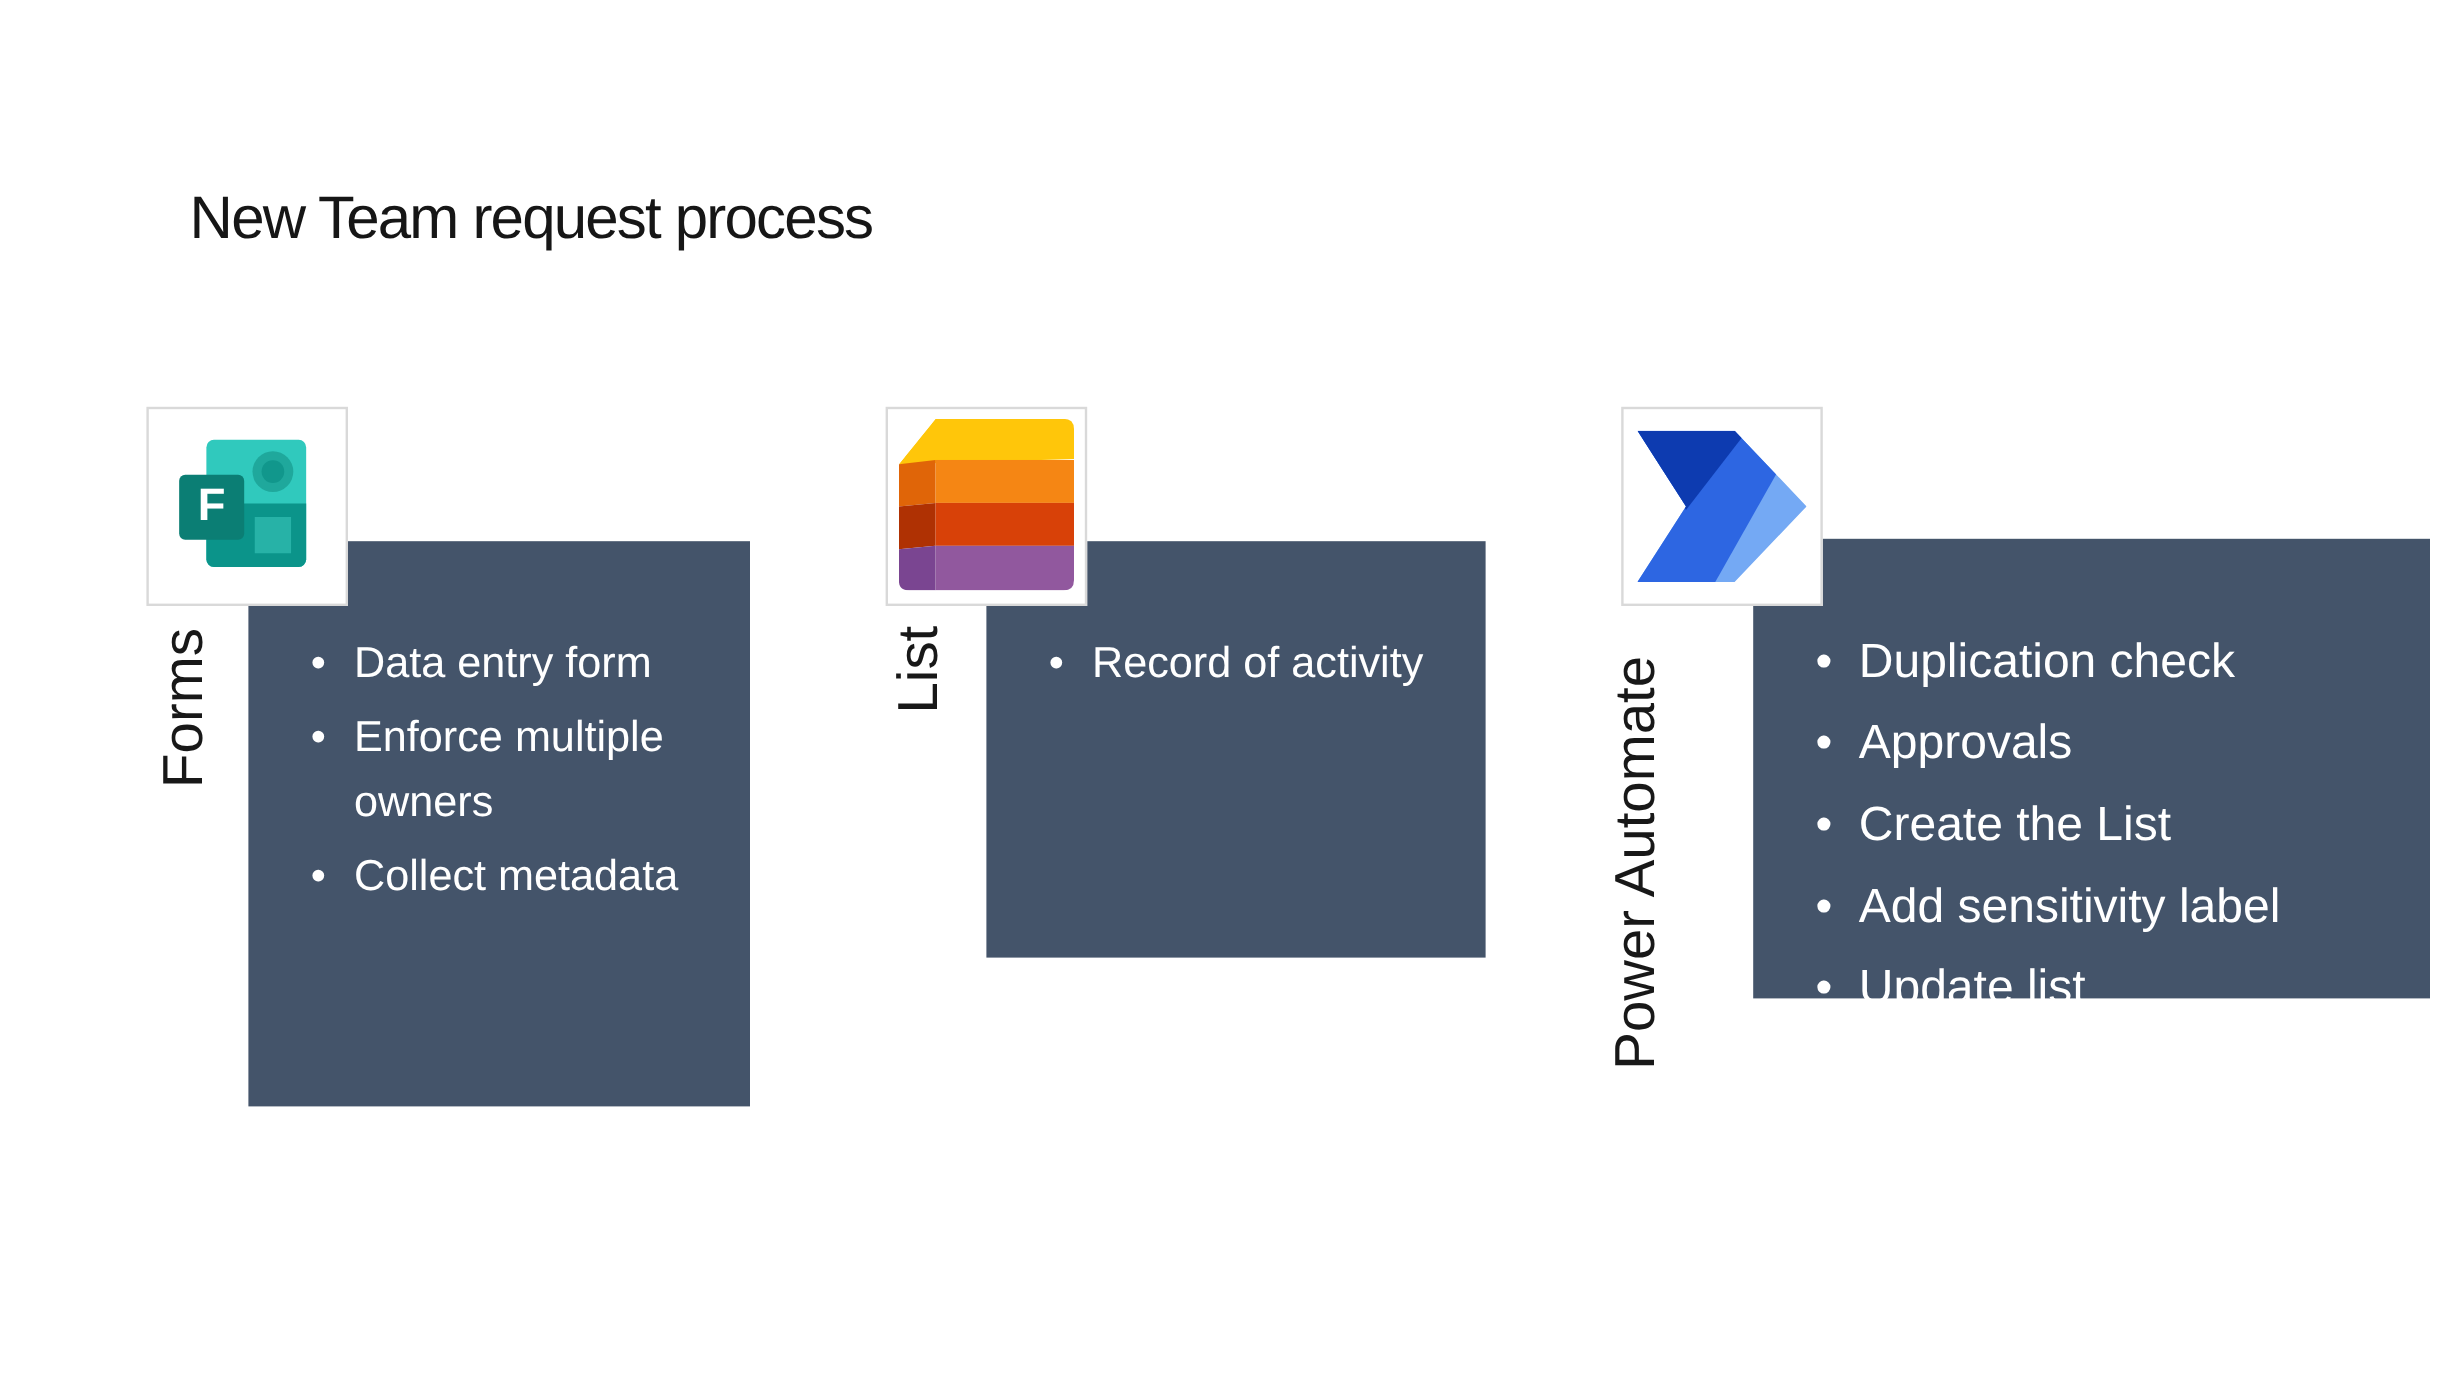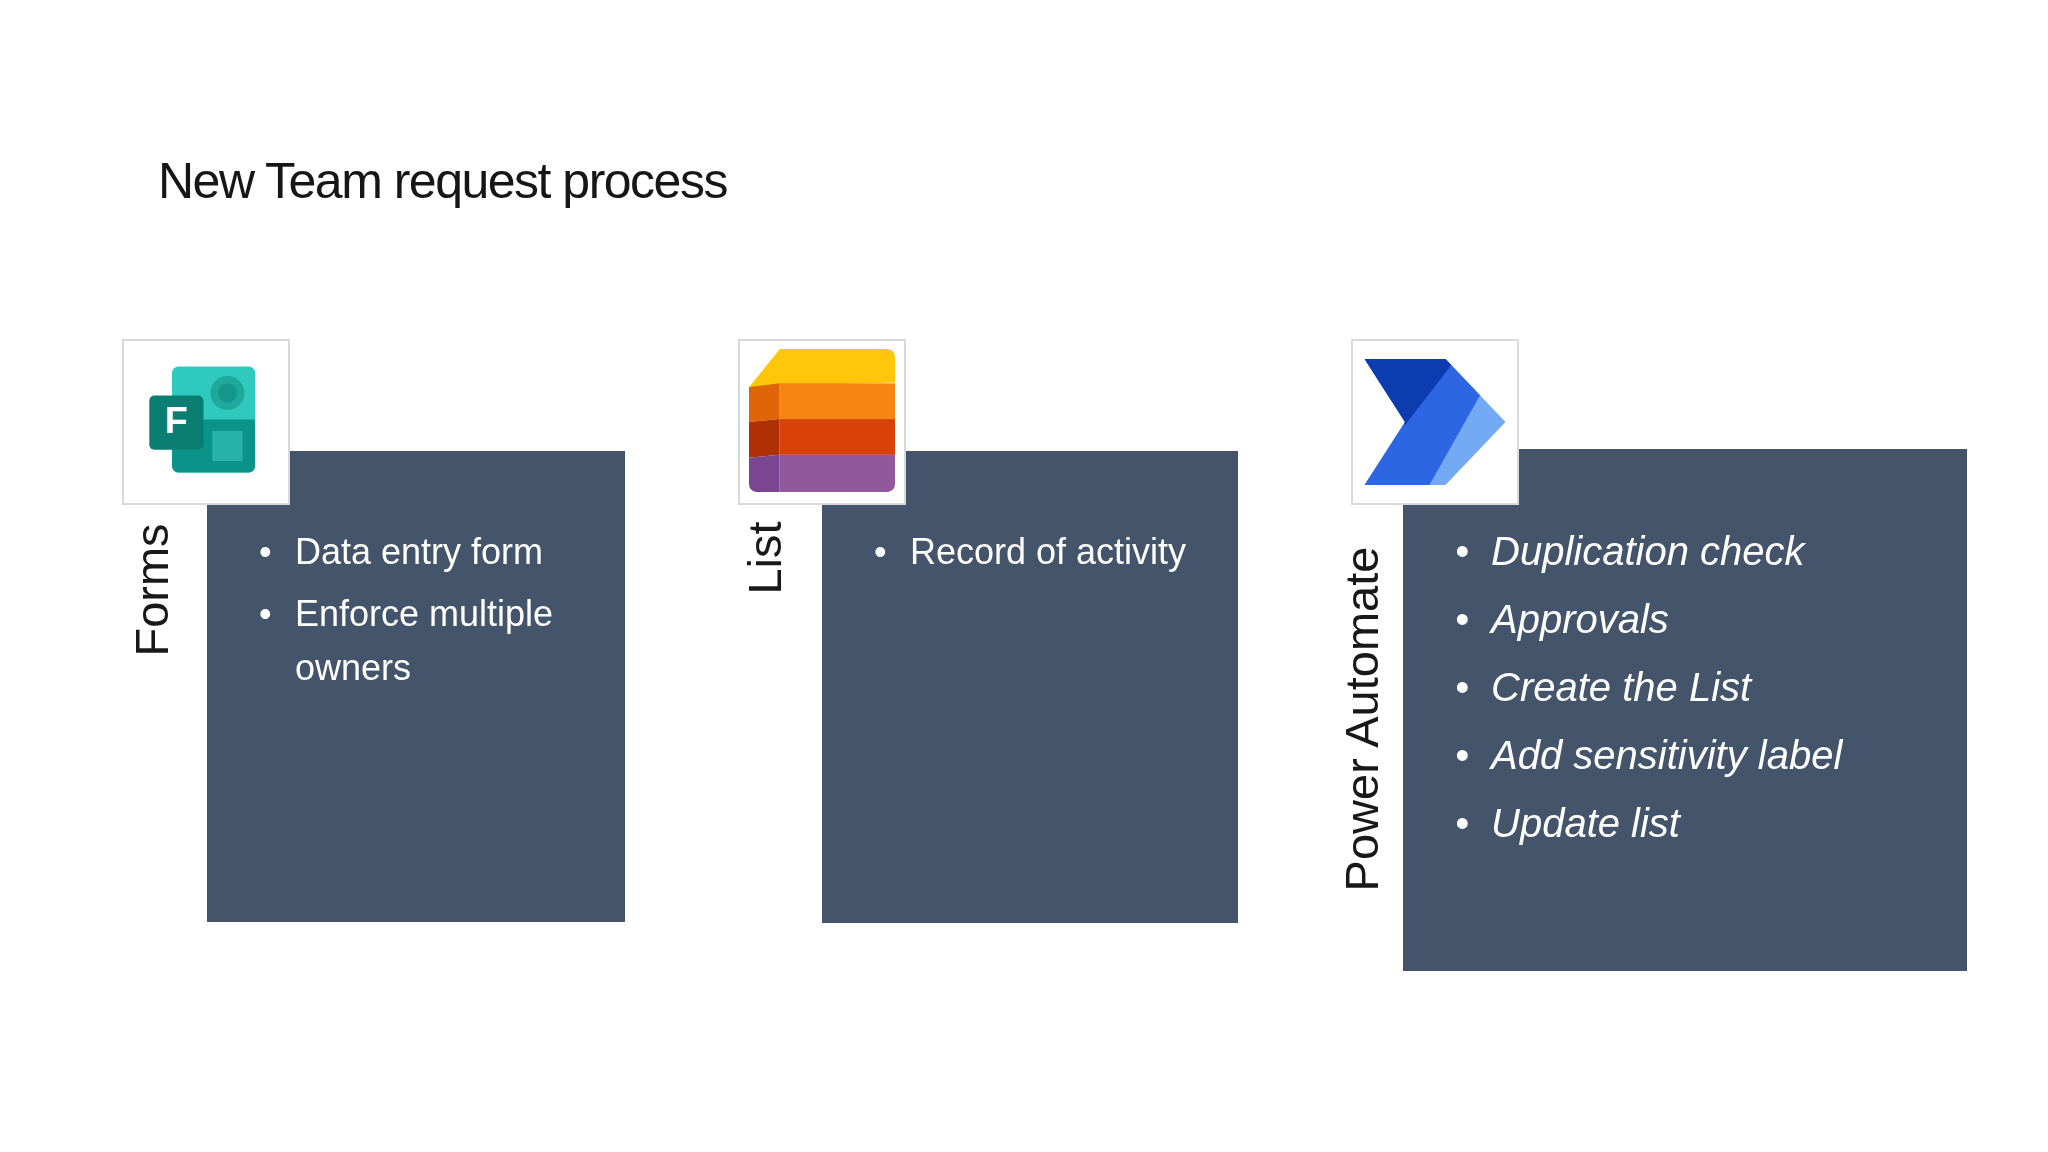--- a/index.html
+++ b/index.html
@@ -14,22 +14,22 @@
   .title{
     position:absolute;left:158px;top:118px;
     font-size:50px;font-weight:300;color:#161616;
     letter-spacing:-1.5px;white-space:nowrap;
   }
 
   .content-box{
     position:absolute;background:#44546A;z-index:1;
   }
   .box-1{left:207px;top:451px;width:418px;height:471px;}
-  .box-2{left:822px;top:451px;width:416px;height:472px;}
-  .box-3{left:1403px;top:449px;width:564px;height:522px;font-style:italic;}
+  .box-2{left:822px;top:451px;width:416px;height:347px;}
+  .box-3{left:1461px;top:449px;width:564px;height:383px;}
 
   .content-box ul{
     margin:0;padding:74px 0 0 52px;list-style:none;
   }
   .content-box li{
     position:relative;color:#ffffff;padding-left:36px;
   }
   .content-box li::before{
     content:"\2022";position:absolute;left:0;top:0;color:#ffffff;
   }
@@ -75,20 +75,21 @@
       <rect x="50" y="57" width="24" height="24" fill="#27B2A7"></rect>
       <rect x="0" y="29" width="43" height="43" rx="4" fill="#0B7E74"></rect>
       <text x="21.5" y="59" text-anchor="middle" font-family="Liberation Sans, DejaVu Sans, sans-serif" font-size="30" font-weight="bold" fill="#ffffff">F</text>
     </svg>
   </div>
   <div class="vlabel vlabel-1">Forms</div>
   <div class="content-box box-1">
     <ul>
       <li>Data entry form</li>
       <li>Enforce multiple owners</li>
+      <li>Collect metadata</li>
     </ul>
   </div>
 
   <div class="icon-frame frame-2">
     <svg width="146" height="146" viewBox="0 0 100 100" xmlns="http://www.w3.org/2000/svg">
       <defs>
         <clipPath id="cubeClip">
           <path d="M21 0 H94 Q100 0 100 6 V92 Q100 98 94 98 H6 Q0 98 0 92 V26 Z"></path>
         </clipPath>
       </defs>

